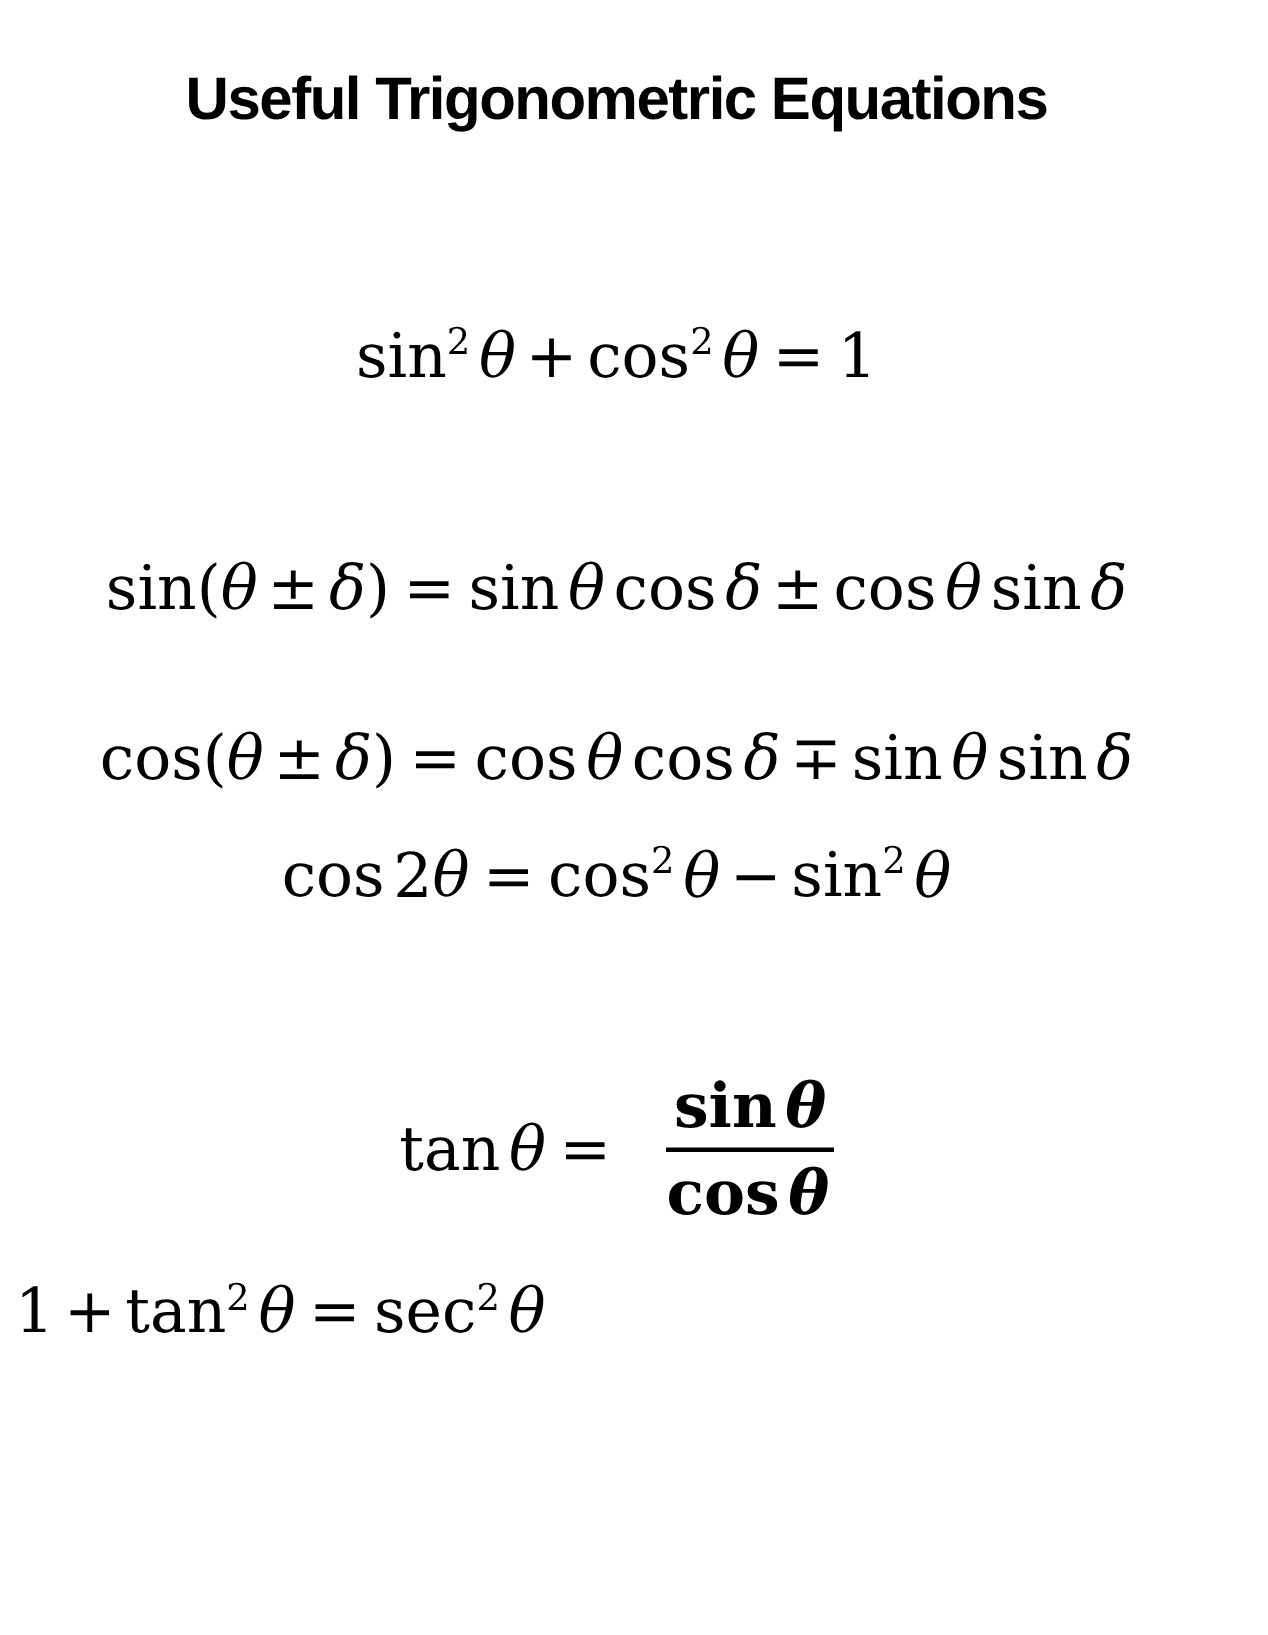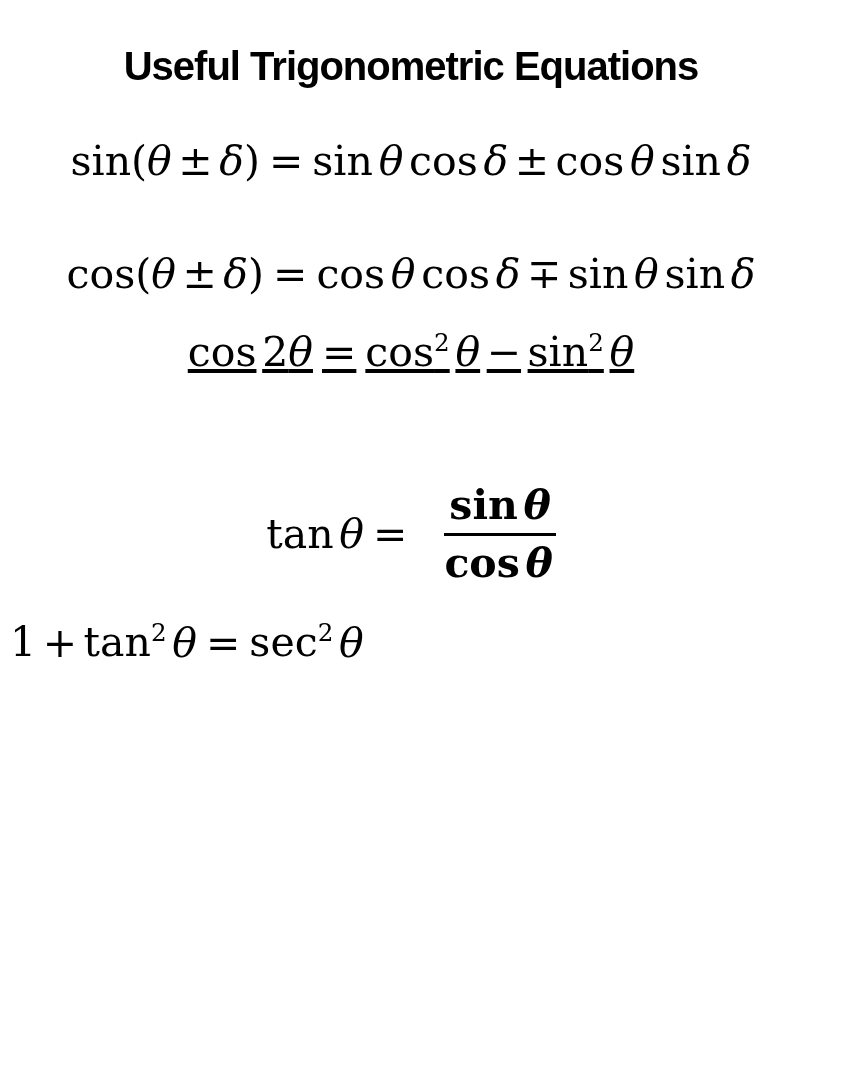--- a/index.html
+++ b/index.html
@@ -27,24 +27,24 @@
     letter-spacing: -1px;
     color: #000000;
   }
   .eq {
     text-align: center;
     font-size: 41px;
     line-height: 47px;
     white-space: nowrap;
   }
   .eq-1  { margin-top: 114px; }
-  .eq-2a { margin-top: 48px; }
+  .eq-2a { margin-top: 108px; }
   .eq-2b { margin-top: 22px; }
   .eq-3a { margin-top: 66px; }
-  .eq-3b { margin-top: 21px; text-decoration: underline; }
+  .eq-3b { margin-top: 21px; }
   .eq-4  { margin-top: 106px; display: flex; justify-content: center; align-items: center; gap: 19px; }
   .eq-5  {
     margin-top: 22px;
     display: flex;
     justify-content: space-between;
     padding: 0 10px;
     font-size: 41px;
     line-height: 47px;
     white-space: nowrap;
     gap: 32px;
@@ -66,20 +66,23 @@
   .frac .fnum { border-bottom: 3px solid #000; padding: 0 0.12em 4px 0.12em; }
   .frac .fden { padding-top: 4px; }
 </style>
 </head>
 <body>
 
 <div class="page">
 
   <h1 class="title">Useful Trigonometric Equations</h1>
 
+  <div class="eq eq-1">
+    <span class="fn">sin</span><span class="sup">2</span><span class="var">θ</span><span class="op">+</span><span class="fn">cos</span><span class="sup">2</span><span class="var">θ</span><span class="rel">=</span><span class="num">1</span>
+  </div>
 
   <div class="eq eq-2a">
     <span class="fn">sin</span><span class="par">(</span><span class="var">θ</span><span class="op">±</span><span class="var">δ</span><span class="par">)</span><span class="rel">=</span><span class="fn">sin</span><span class="var">θ</span><span class="fn">cos</span><span class="var">δ</span><span class="op">±</span><span class="fn">cos</span><span class="var">θ</span><span class="fn">sin</span><span class="var">δ</span>
   </div>
 
 
   <div class="eq eq-3a">
     <span class="fn">cos</span><span class="par">(</span><span class="var">θ</span><span class="op">±</span><span class="var">δ</span><span class="par">)</span><span class="rel">=</span><span class="fn">cos</span><span class="var">θ</span><span class="fn">cos</span><span class="var">δ</span><span class="op">∓</span><span class="fn">sin</span><span class="var">θ</span><span class="fn">sin</span><span class="var">δ</span>
   </div>
 

